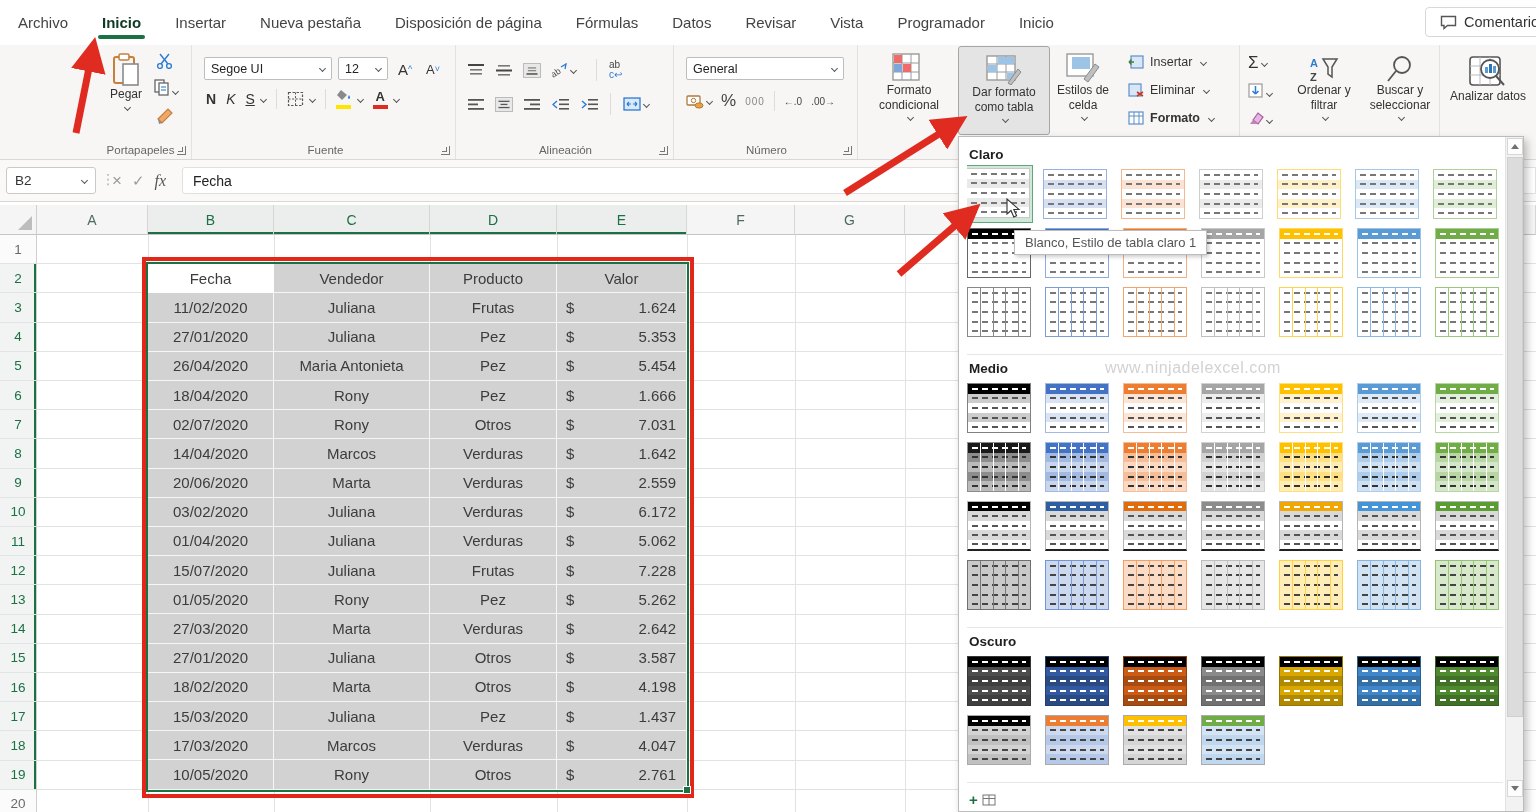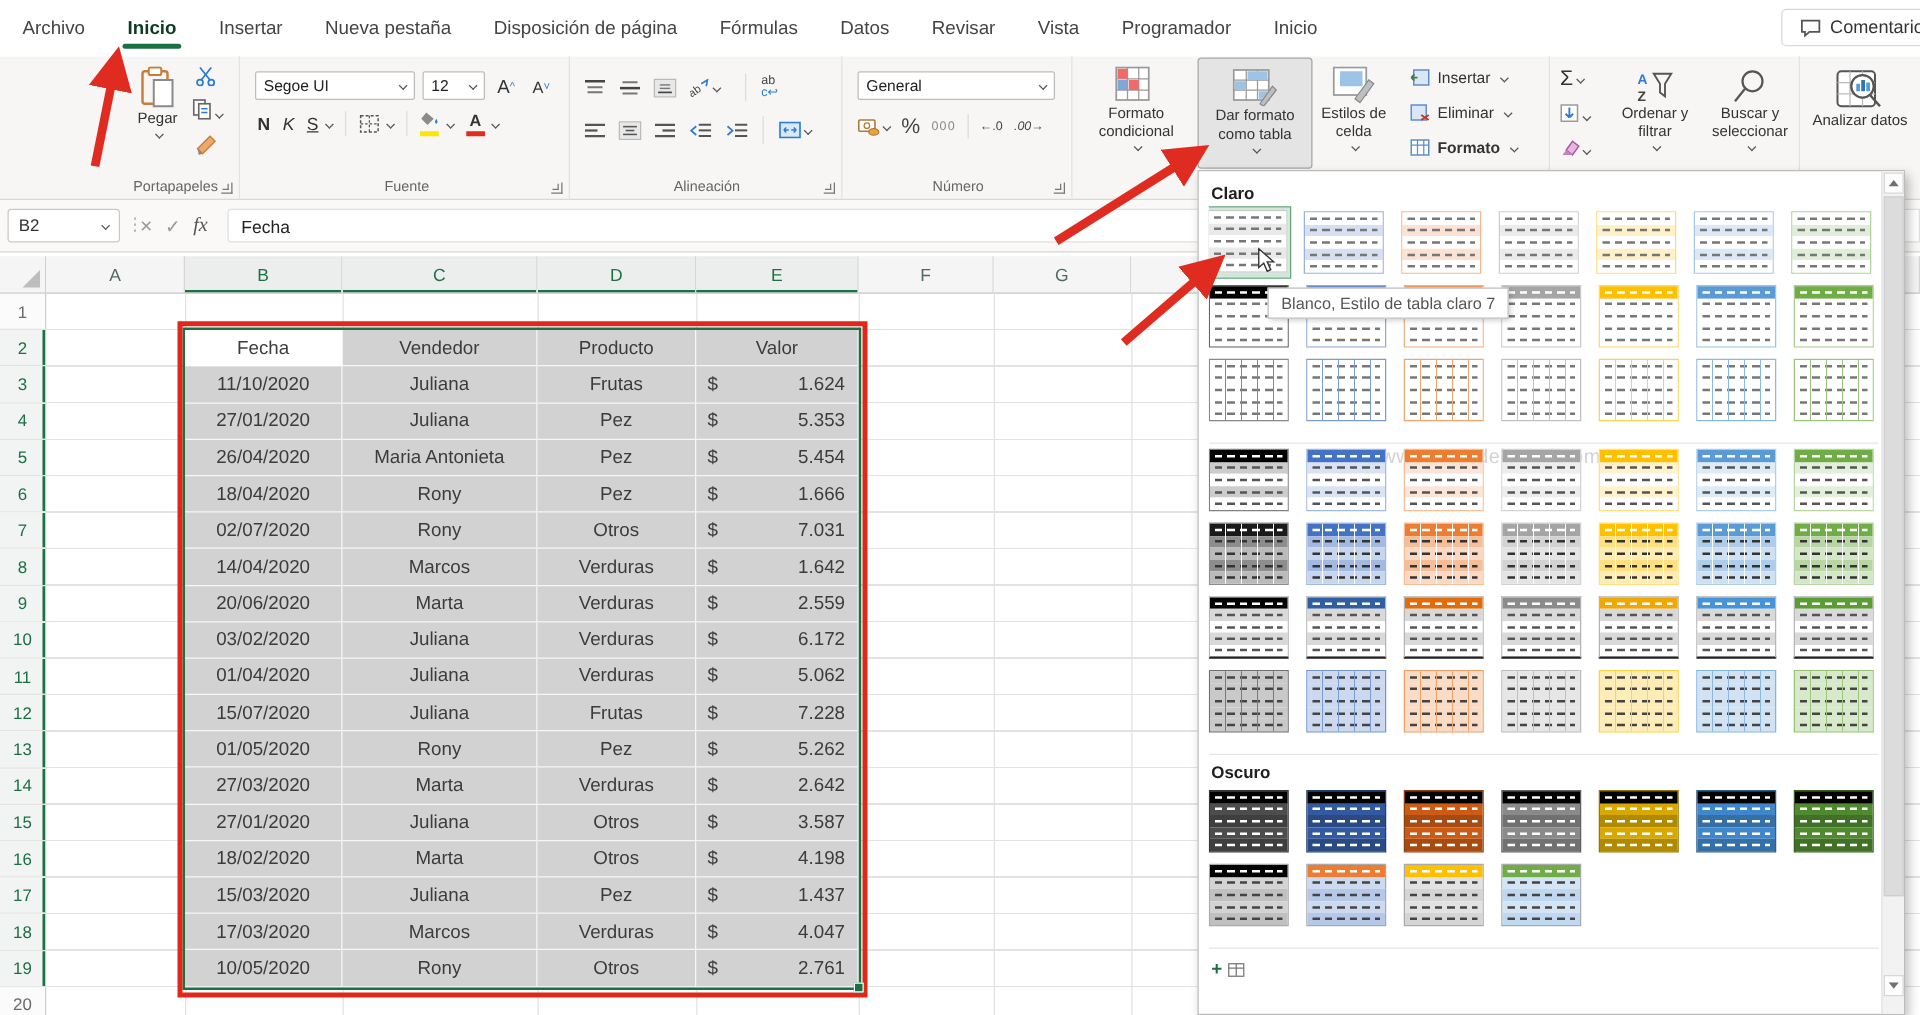--- a/index.html
+++ b/index.html
@@ -294,21 +294,21 @@
           <rect x="1" y="2" width="13" height="9" rx="1" fill="#fff" stroke="#b07a3a" stroke-width="1.3"></rect>
           <circle cx="7.5" cy="6.5" r="2.2" fill="none" stroke="#b07a3a" stroke-width="1"></circle>
           <ellipse cx="13" cy="11.5" rx="4" ry="2.6" fill="#e8a33d" stroke="#b07a3a" stroke-width="1"></ellipse>
         </svg>
           <span class="chev"></span>
       </span>
       <span style="font-size:17px;color:#444;">%</span>
       <span style="font-size:10px;color:#888;letter-spacing:1px;">000</span>
       <span style="display:inline-block;width:1px;height:20px;background:#dcdcdc;"></span>
       <span style="font-size:10px;color:#444;">←.0</span>
-      <span style="font-size:10px;color:#444;font-style:italic;">.00→</span>
+      <span style="font-size:10px;color:#444;">.00→</span>
     </div>
     <div class="grp-label">Número</div>
     <div class="dlg"></div>
   </div>
 
   <div class="grp" style="left:858px;width:260px;border-right:none;">
     <div class="big-btn" style="position:absolute;left:4px;top:0;width:94px;">
       <svg width="34" height="30" viewBox="0 0 34 30">
         <rect x="1" y="1" width="26" height="26" fill="#fff" stroke="#9a9a9a" stroke-width="1.4"></rect>
         <line x1="1" y1="10" x2="27" y2="10" stroke="#9a9a9a"></line>
@@ -489,21 +489,21 @@
       <div class="vline" style="left: 687px;"></div>
       <div class="vline" style="left: 795px;"></div>
       <div class="vline" style="left: 905px;"></div>
       <div class="vline" style="left: 1009px;"></div>
     </div>
   <div class="xltable" id="xltable" style="left: 148px; top: 62.2px; grid-template-columns: 126px 156px 127px 130px; grid-auto-rows: 29.2px;">
       <div class="xlcell active">Fecha</div>
       <div class="xlcell">Vendedor</div>
       <div class="xlcell">Producto</div>
       <div class="xlcell">Valor</div>
-      <div class="xlcell">11/10/2020</div>
+      <div class="xlcell">11/02/2020</div>
       <div class="xlcell">Juliana</div>
       <div class="xlcell">Frutas</div>
       <div class="xlcell val">
         <span>$</span>
         <span>1.624</span>
       </div>
       <div class="xlcell">27/01/2020</div>
       <div class="xlcell">Juliana</div>
       <div class="xlcell">Pez</div>
       <div class="xlcell val">
@@ -781,20 +781,21 @@
             <div class="sw-row" style="background: rgb(255, 255, 255); --dash: #777;"></div>
             <div class="sw-row" style="background: rgb(255, 255, 255); --dash: #777;"></div>
             <div class="sw-row" style="background: rgb(255, 255, 255); --dash: #777;"></div>
             <div class="sw-row" style="background: rgb(255, 255, 255); --dash: #777;"></div>
             <div class="sw-row" style="background: rgb(255, 255, 255); --dash: #777;"></div>
             <div class="sw-grid-overlay" style="--grid: #9bc67e;"></div>
           </div>
         </div>
       </div>
       <div class="gal-sec">
+        <div class="gal-title">Medio</div>
         <div class="watermark">www.ninjadelexcel.com</div>
         <div class="gal-row">
           <div class="sw" style="border: 1px solid rgb(128, 128, 128);">
             <div class="sw-row" style="background: rgb(0, 0, 0); --dash: #fff;"></div>
             <div class="sw-row" style="background: rgb(204, 204, 204); --dash: #555;"></div>
             <div class="sw-row" style="background: rgb(255, 255, 255); --dash: #555;"></div>
             <div class="sw-row" style="background: rgb(204, 204, 204); --dash: #555;"></div>
             <div class="sw-row" style="background: rgb(255, 255, 255); --dash: #555;"></div>
           </div>
           <div class="sw" style="border: 1px solid rgb(162, 185, 226);">
@@ -1105,21 +1106,21 @@
     <div class="sb-btn" style="top:1px;">
         <span class="sb-tri-up"></span>
       </div>
     <div class="sb-thumb" style="top:20px;height:560px;"></div>
     <div class="sb-btn" style="bottom:14px;">
         <span class="sb-tri-dn"></span>
       </div>
   </div>
 </div>
 
-<div class="tooltip">Blanco, Estilo de tabla claro 7</div>
+<div class="tooltip">Blanco, Estilo de tabla claro 1</div>
 <svg class="cursor-svg" width="15" height="21" viewBox="0 0 15 21">
   <path d="M1 1 L1 16 L5 12.5 L7.8 19 L10.6 17.8 L7.8 11.5 L13 11.5 Z" fill="#fff" stroke="#333" stroke-width="1.1"></path>
 </svg>
 
 <svg class="arrows" width="1536" height="812" viewBox="0 0 1536 812">
   <defs>
     <marker id="ah" markerWidth="5" markerHeight="5" refX="3.4" refY="2.5" orient="auto">
       <path d="M0,0 L5,2.5 L0,5 Z" fill="#e02b20"></path>
     </marker>
   </defs>

